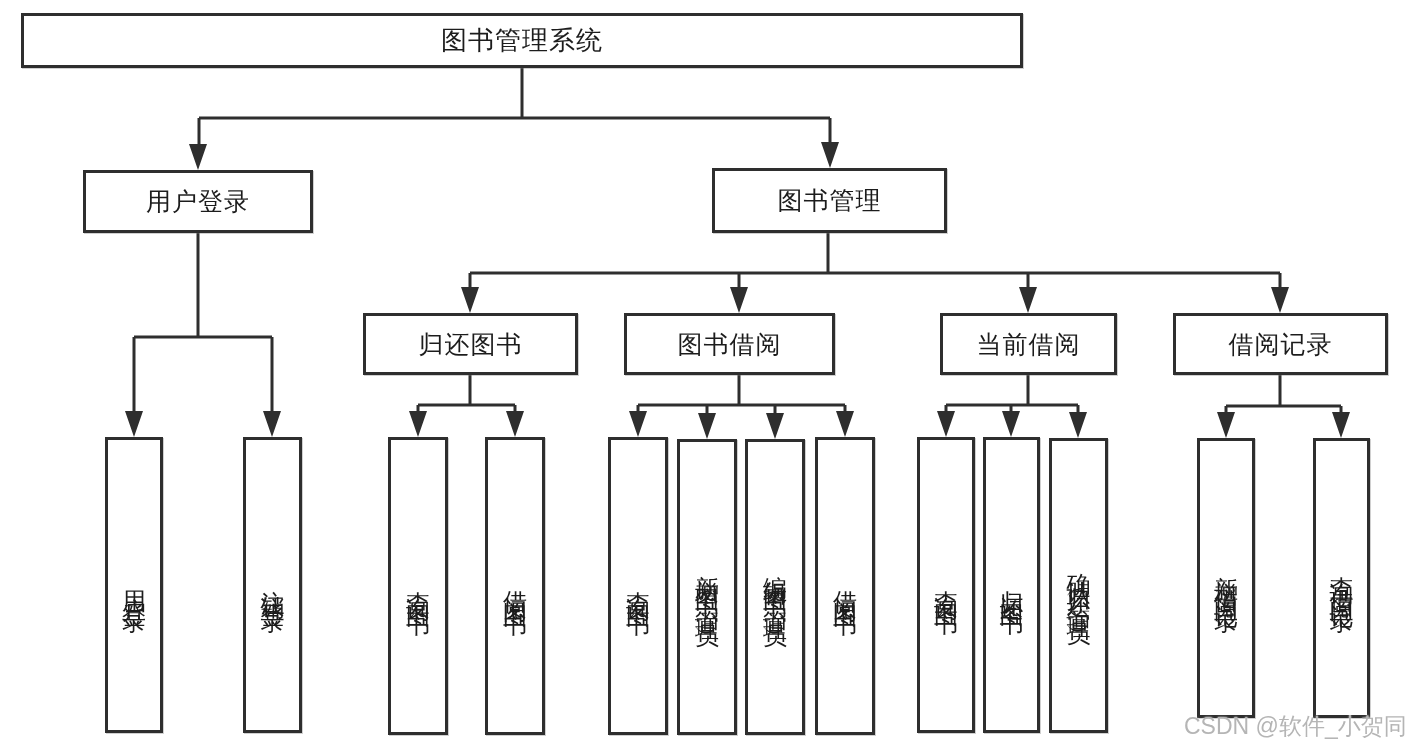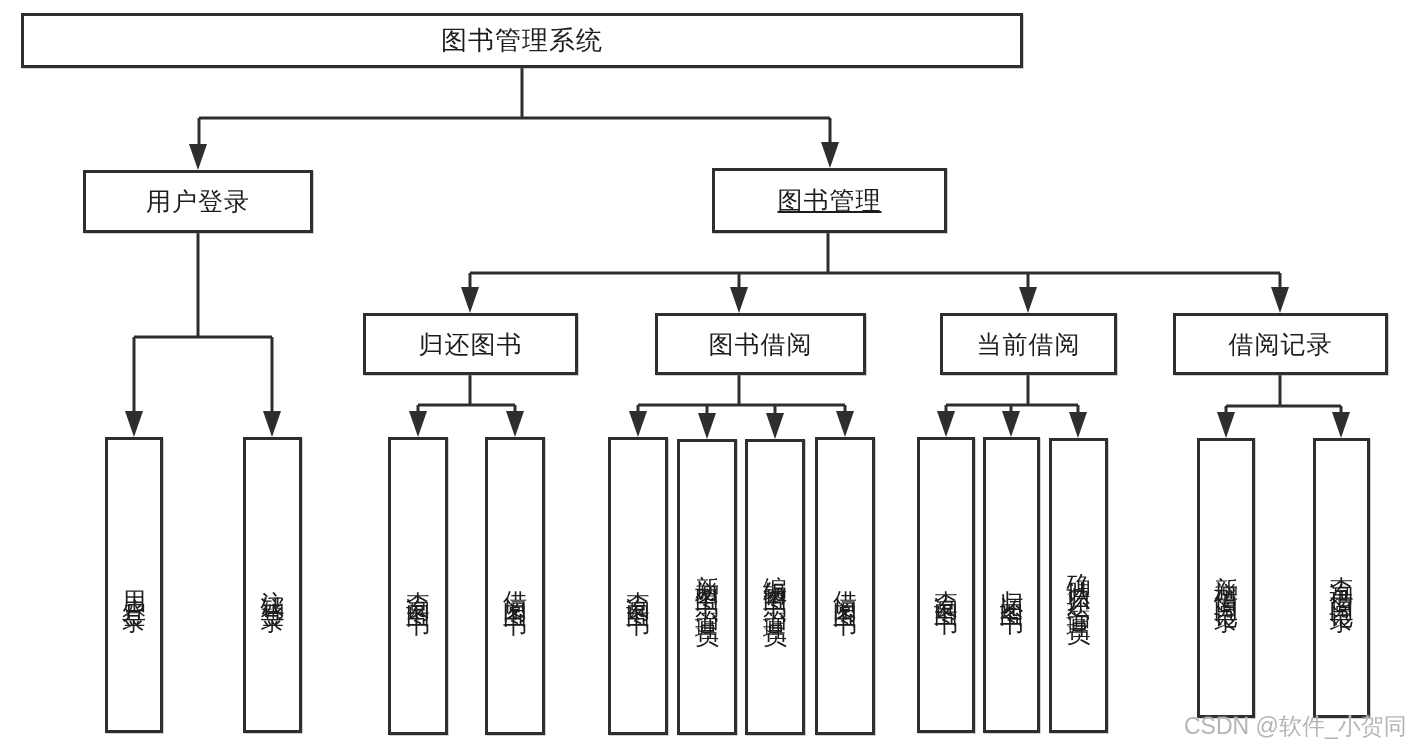--- a/index.html
+++ b/index.html
@@ -72,28 +72,28 @@
              M1226 438 l-9 -26 h18 Z  M1341 438 l-9 -26 h18 Z"></path>
   </svg>
 
   <div class="hbox title" style="left:21px;top:13px;width:1002px;height:55px;">
     <span>图书管理系统</span>
   </div>
 
   <div class="hbox" style="left:83px;top:170px;width:230px;height:63px;">
     <span>用户登录</span>
   </div>
-  <div class="hbox" style="left:712px;top:168px;width:235px;height:65px;text-decoration:underline;">
+  <div class="hbox" style="left:712px;top:168px;width:235px;height:65px;">
     <span>图书管理</span>
   </div>
 
   <div class="hbox" style="left:363px;top:313px;width:215px;height:62px;">
     <span>归还图书</span>
   </div>
-  <div class="hbox" style="left:655px;top:313px;width:211px;height:62px;align-items:center;">
+  <div class="hbox" style="left:624px;top:313px;width:211px;height:62px;align-items:center;">
     <span>图书借阅</span>
   </div>
   <div class="hbox" style="left:940px;top:313px;width:177px;height:62px;">
     <span>当前借阅</span>
   </div>
   <div class="hbox" style="left:1173px;top:313px;width:215px;height:62px;">
     <span>借阅记录</span>
   </div>
 
   <div class="vbox" style="left:105px;top:437px;width:58px;height:296px;">

